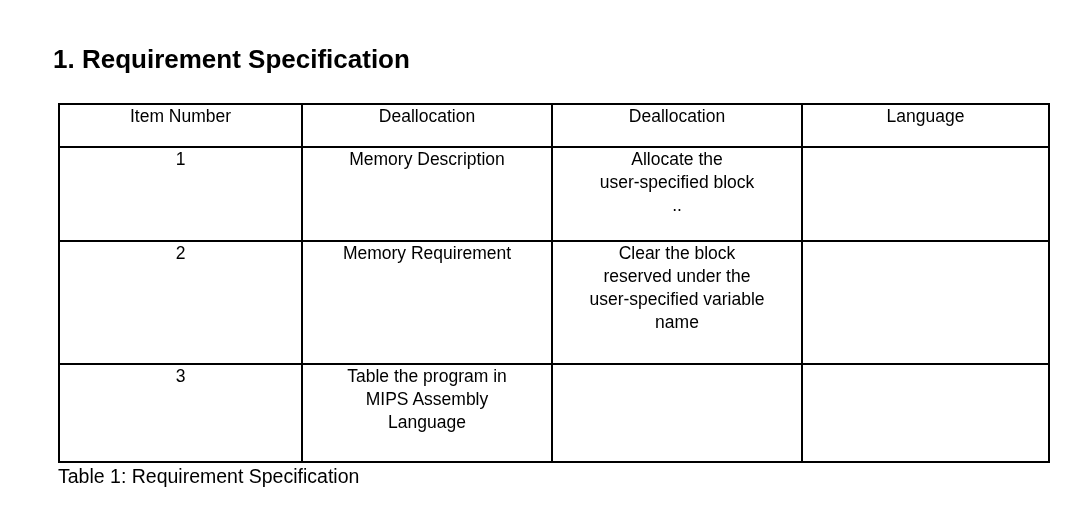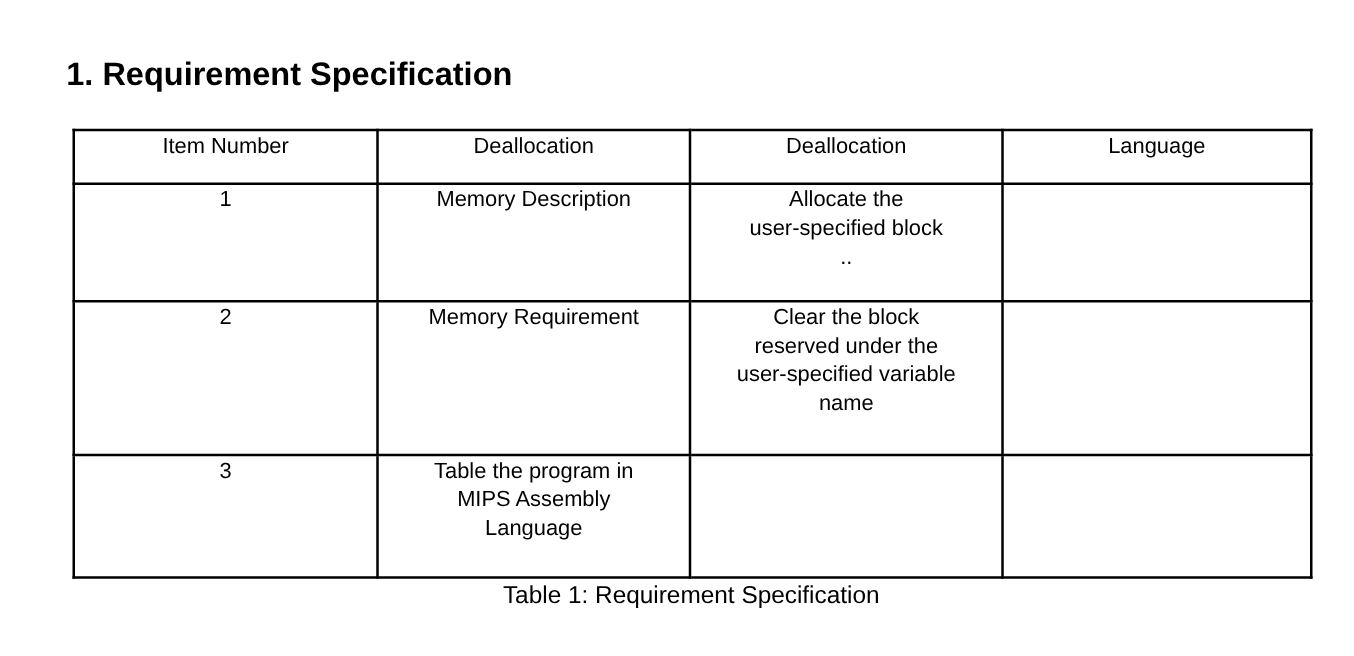--- a/index.html
+++ b/index.html
@@ -72,21 +72,21 @@
   .row-1 .body-cell { height: 94px; }
   .row-2 .body-cell { height: 123px; }
   .row-3 .body-cell { height: 98px; }
   .cell-text { display: block; white-space: pre-line; }
 
   .table-caption {
     position: absolute;
     left: 58px;
     top: 465px;
     width: 990px;
-    text-align: center;
+    text-align: left;
     font-size: 19.5px;
     line-height: 1.2;
     color: #000000;
   }
 </style>
 </head>
 <body>
 
 <div class="slide">
 

